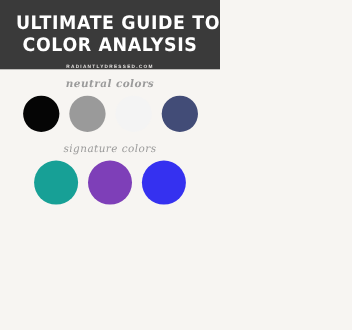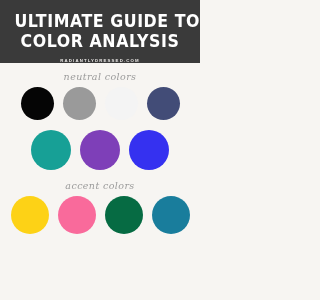--- a/index.html
+++ b/index.html
@@ -100,41 +100,33 @@
 
   <div class="header" style="background: rgb(58, 58, 58);">
     <div class="title-line" style="color: rgb(255, 255, 255);">ULTIMATE GUIDE TO</div>
     <div class="title-line" style="color: rgb(255, 255, 255);">COLOR ANALYSIS</div>
     <div class="caption">RADIANTLYDRESSED.COM</div>
   </div>
 
   <div class="body">
 
     <div class="section section-neutral">
-      <div class="section-label" style="color: rgb(155, 155, 155);">neutral colors</div>
+      <div class="section-label" style="color: rgb(155, 155, 155); font-weight: bold;">neutral colors</div>
       <div class="swatch-row row-neutral">
         <div class="swatch" style="background:#050505"></div>
         <div class="swatch" style="background:#9a9a9a"></div>
         <div class="swatch" style="background:#f4f4f4"></div>
         <div class="swatch" style="background:#424c77"></div>
       </div>
     </div>
 
     <div class="section section-signature">
+      <div class="section-label" style="color: rgb(155, 155, 155);">signature colors</div>
       <div class="swatch-row row-signature">
         <div class="swatch" style="background:#17a096"></div>
         <div class="swatch" style="background:#7e3fb8"></div>
         <div class="swatch" style="background:#3531f0"></div>
       </div>
     </div>
 
-    <div class="section section-accent">
-      <div class="section-label" style="color: rgb(155, 155, 155);">accent colors</div>
-      <div class="swatch-row row-accent">
-        <div class="swatch" style="background:#fdd216"></div>
-        <div class="swatch" style="background:#f96a9b"></div>
-        <div class="swatch" style="background:#066b43"></div>
-        <div class="swatch" style="background:#197d9c"></div>
-      </div>
-    </div>
 
   </div>
 </div>
 
 </body></html>

